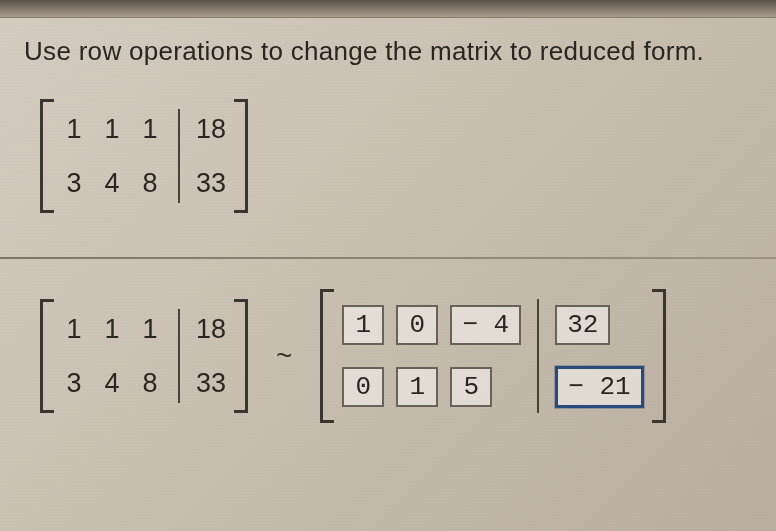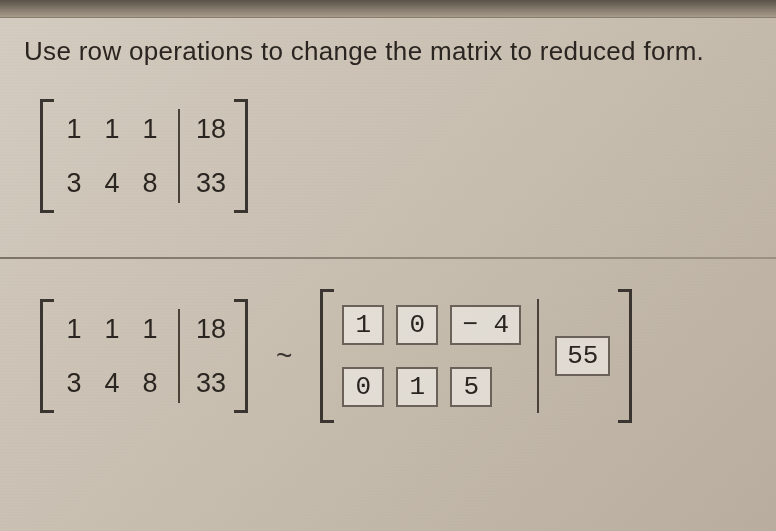--- a/index.html
+++ b/index.html
@@ -218,21 +218,24 @@
           </div>
           <div class="answer-row">
             <span class="answer-cell">0</span>
             <span class="answer-cell">1</span>
             <span class="answer-cell">5</span>
           </div>
         </div>
         <div class="aug-line"></div>
         <div class="answer-group">
           <div class="answer-row">
-            <span class="answer-cell">55</span>
+            <span class="answer-cell">32</span>
+          </div>
+          <div class="answer-row">
+            <span class="answer-cell selected">− 21</span>
           </div>
         </div>
       </div>
       <div class="bracket right"></div>
     </div>
 
   </div>
 </div>
 
 </body></html>

